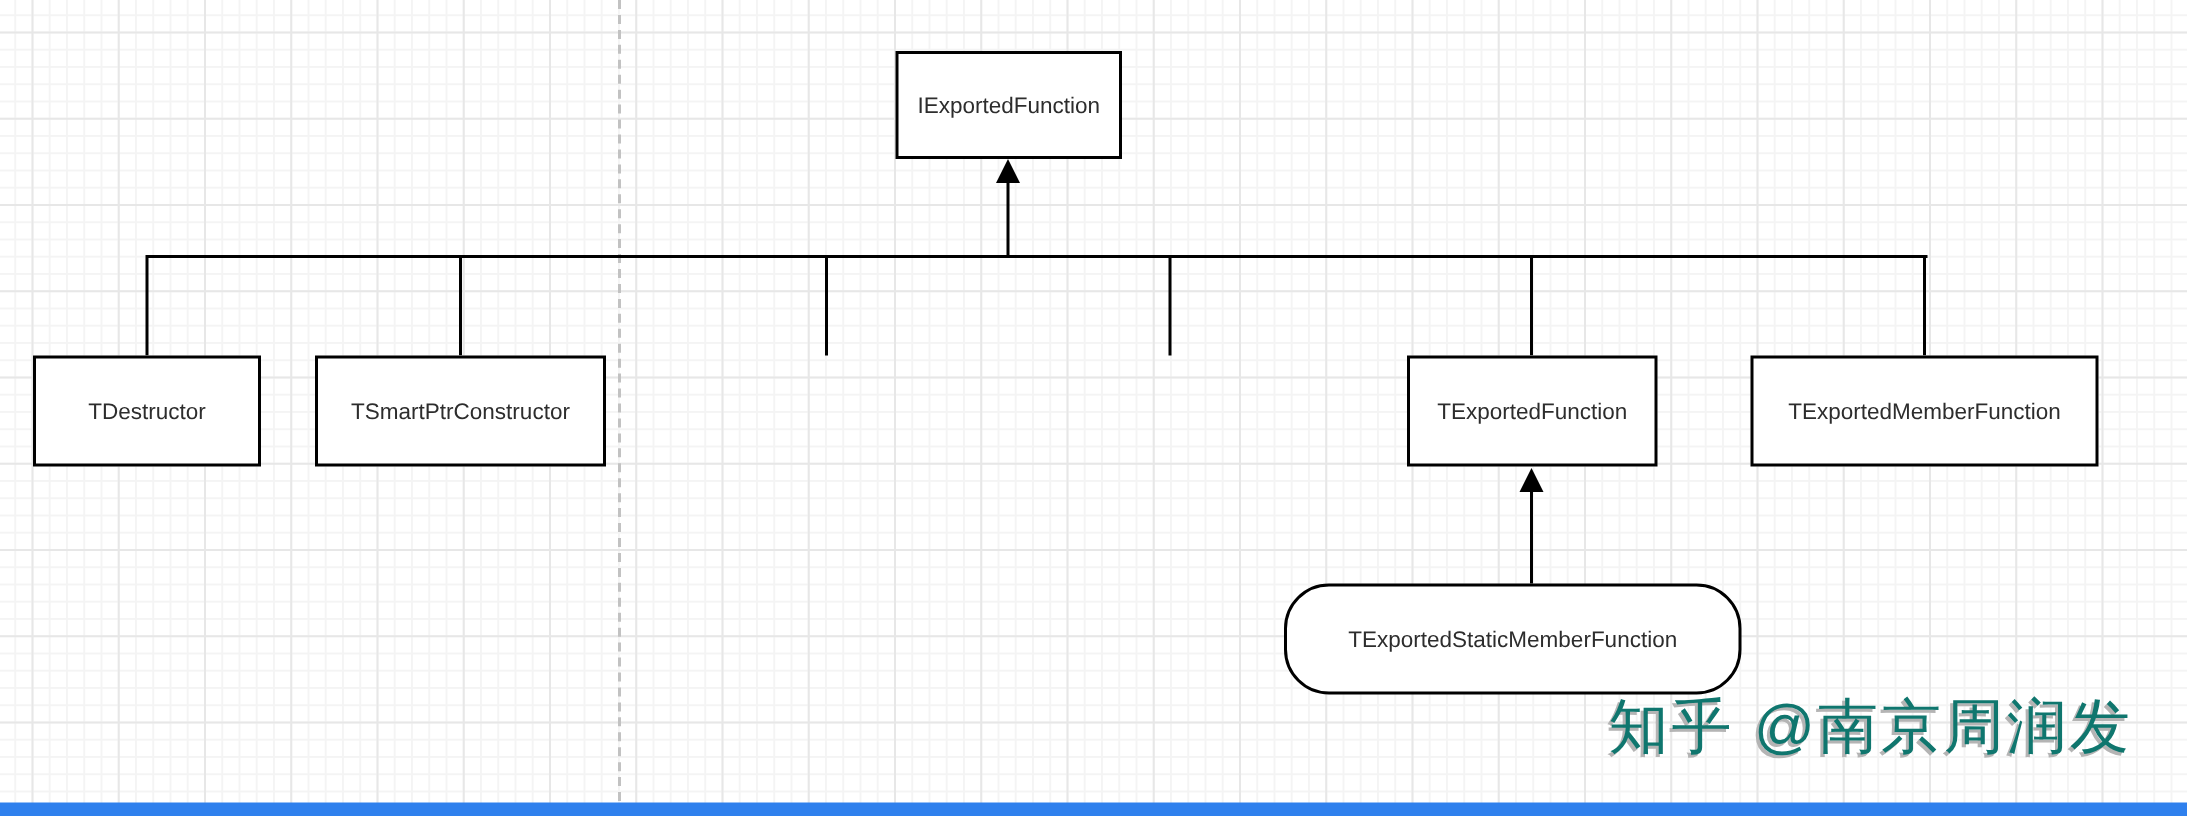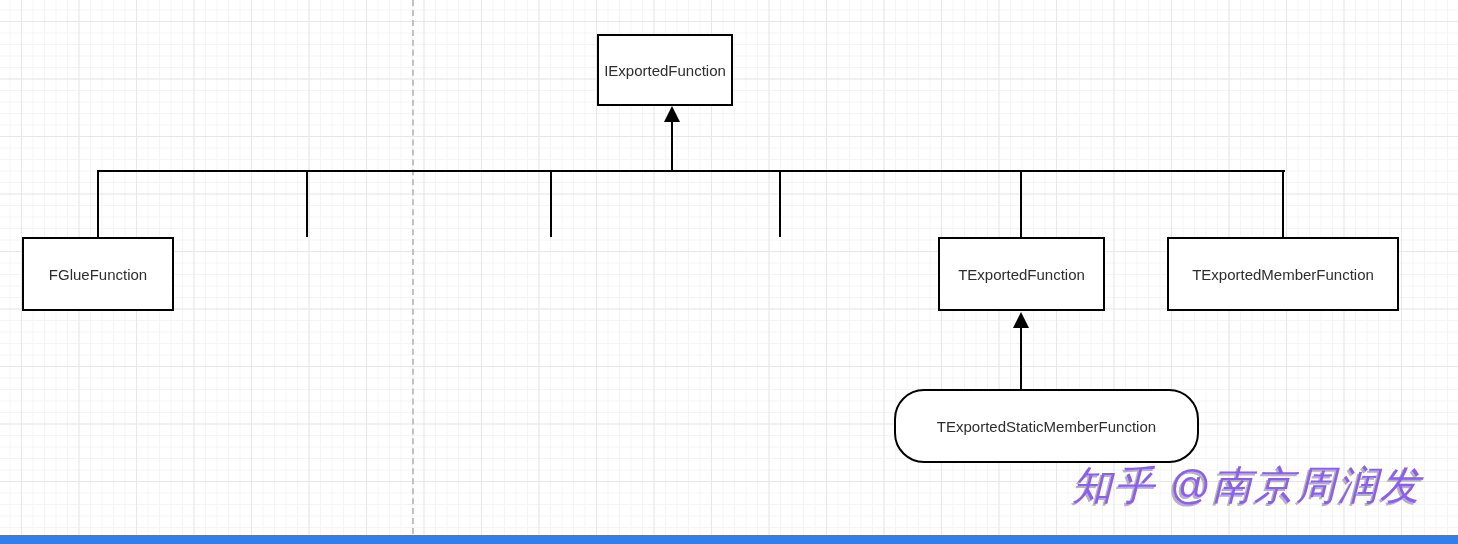--- a/index.html
+++ b/index.html
@@ -25,52 +25,51 @@
   .node{
     position:absolute;
     background:#ffffff;
     border:2px solid #000000;
     display:flex;align-items:center;justify-content:center;
     text-align:center;
     font-size:15px;color:#2d2d2d;
     box-sizing:border-box;
     white-space:nowrap;
   }
-  .n-root{left:597px;top:34px;width:136px;height:72px;}
+  .n-root{left:597px;top:34px;width:151px;height:72px;}
   .n-c1{left:22px;top:237px;width:152px;height:74px;}
   .n-c2{left:210px;top:237px;width:194px;height:74px;}
   .n-c3{left:455px;top:237px;width:192px;height:74px;}
   .n-c4{left:697px;top:237px;width:166px;height:74px;}
   .n-c5{left:938px;top:237px;width:167px;height:74px;}
   .n-c6{left:1167px;top:237px;width:232px;height:74px;}
-  .n-g1{left:894px;top:389px;width:305px;height:74px;border-radius:30px;}
+  .n-g1{left:856px;top:389px;width:305px;height:74px;border-radius:30px;}
   .hline,.vline{position:absolute;background:#000;}
   .bus{left:97px;top:170px;width:1188px;height:2px;}
   .stub{top:172px;height:65px;width:2px;}
   .s1{left:97px;}  .s2{left:306px;} .s3{left:550px;}
   .s4{left:779px;} .s5{left:1020px;}.s6{left:1282px;}
   .arrow-line{position:absolute;width:2px;background:#000;}
   .a1-line{left:671px;top:118px;height:52px;}
   .a2-line{left:1020px;top:324px;height:65px;}
   .arrow-head{
     position:absolute;width:0;height:0;
     border-left:8px solid transparent;
     border-right:8px solid transparent;
     border-bottom:16px solid #000;
   }
   .a1-head{left:664px;top:106px;}
   .a2-head{left:1013px;top:312px;}
   .watermark{
     position:absolute;right:36px;top:461px;
     font-size:40px;line-height:1.2;
-    color:#8b5cf6;
+    color:#0f766e;
     text-shadow:-2px 2px 0 #b4b4b4;
     letter-spacing:2px;
     white-space:nowrap;
-    font-style:italic;
   }
   .bottom-bar{
     position:absolute;left:0;bottom:0;width:100%;height:9px;
     background:#2f80ed;
   }
 </style>
 </head>
 <body>
 
 <div class="stage">
@@ -89,21 +88,24 @@
   <div class="arrow-head a1-head"></div>
 
   <div class="arrow-line a2-line"></div>
   <div class="arrow-head a2-head"></div>
 
   <div class="node n-root">
     <span>IExportedFunction</span>
   </div>
 
   <div class="node n-c1">
-    <span>FGlueFunction</span>
+    <span>TDestructor</span>
+  </div>
+  <div class="node n-c2">
+    <span>TSmartPtrConstructor</span>
   </div>
   <div class="node n-c6">
     <span>TExportedMemberFunction</span>
   </div>
   <div class="node n-c5">
     <span>TExportedFunction</span>
   </div>
 
   <div class="node n-g1">
     <span>TExportedStaticMemberFunction</span>

